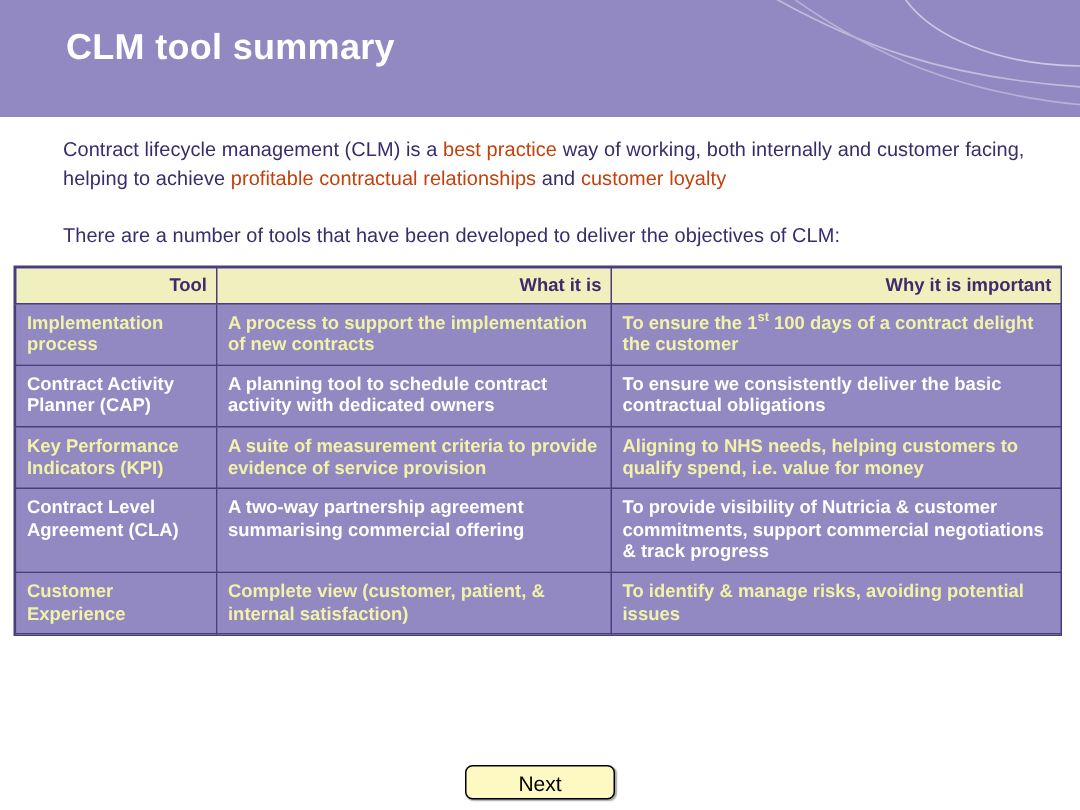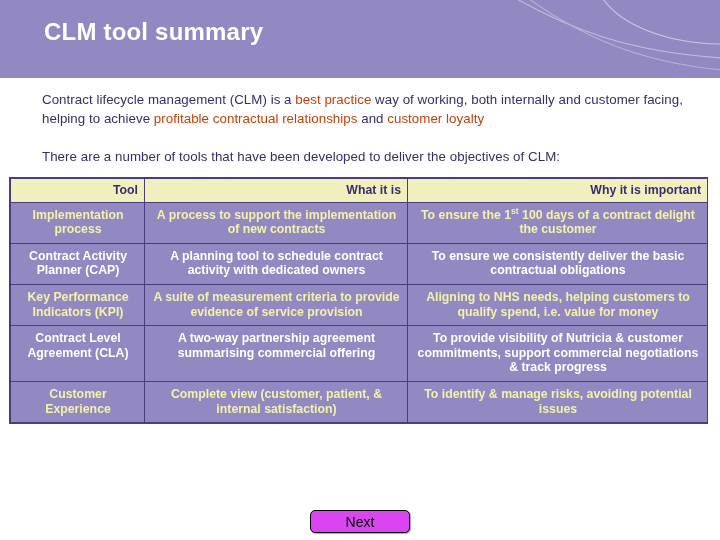--- a/index.html
+++ b/index.html
@@ -84,21 +84,20 @@
 
   table#tool-table th,
   table#tool-table td {
     border: 1px solid #4b3c7d;
     padding: 5px 6px 6px 7px;
     vertical-align: top;
     font-size: 12.3px;
     line-height: 14.6px;
     font-weight: bold;
     box-sizing: border-box;
-    text-align: center;
   }
   table#tool-table thead th {
     background: #f0f0bf;
     color: #3b2d6d;
     height: 23px;
     padding-top: 4px;
     padding-bottom: 4px;
     text-align: right;
     vertical-align: middle;
   }
@@ -116,21 +115,21 @@
     line-height: 0;
   }
 
   
   #next-button {
     position: absolute;
     left: 310px;
     top: 510px;
     width: 100px;
     height: 23px;
-    background: #d946ef;
+    background: #fef9c3;
     border: 1px solid #000000;
     border-radius: 5px;
     color: #000000;
     font-size: 14px;
     font-family: "Liberation Sans", sans-serif;
     display: flex;
     align-items: center;
     justify-content: center;
     box-shadow: 1px 1px 1px rgba(0,0,0,0.35);
     cursor: pointer;

